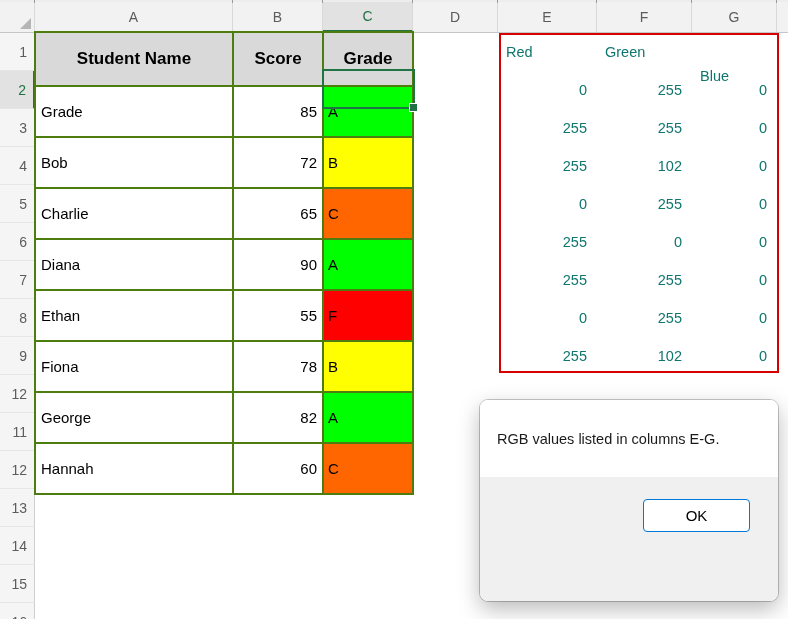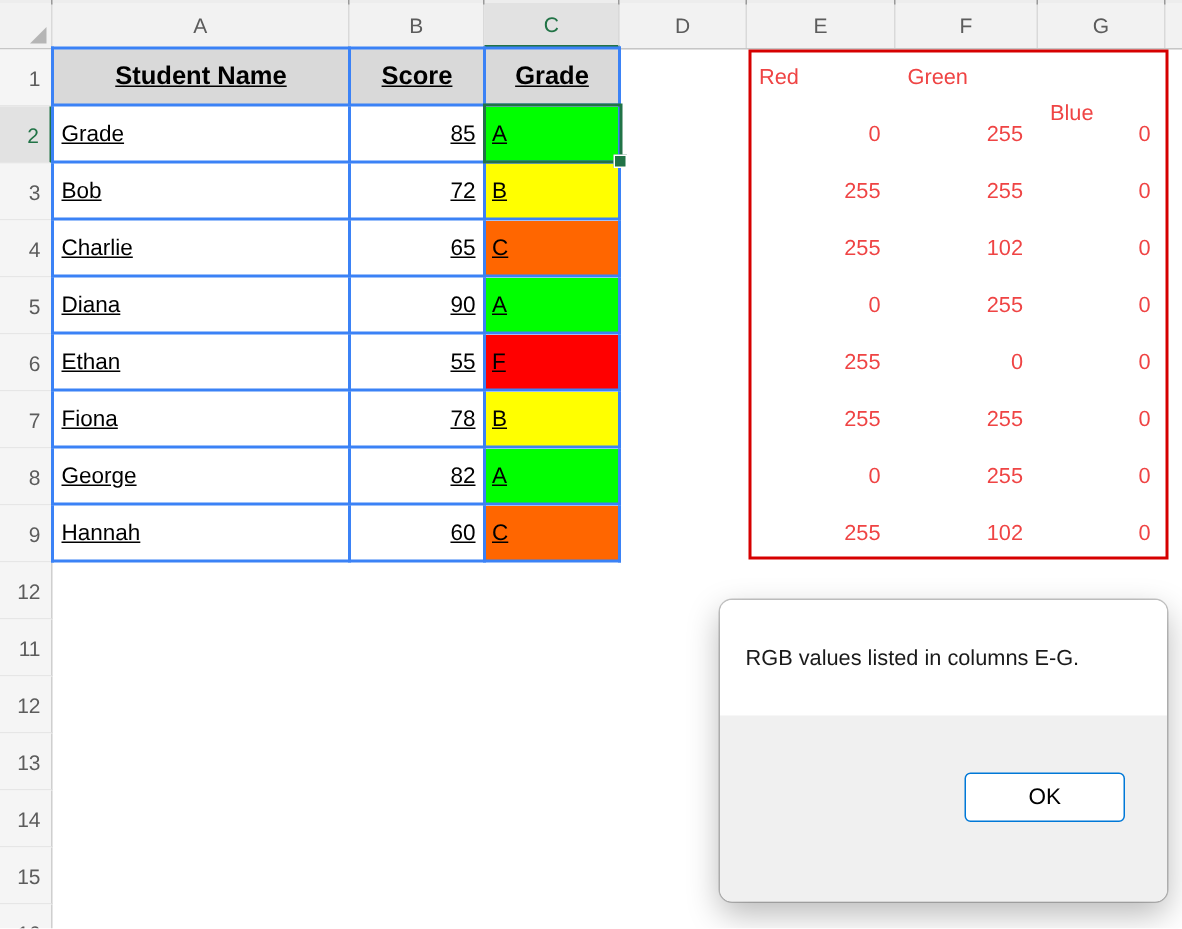--- a/index.html
+++ b/index.html
@@ -31,37 +31,37 @@
   .rh { height:38px; display:flex; align-items:center; justify-content:flex-end;
         padding-right:7px; box-sizing:border-box; font-size:14px; color:#5c5c5c;
         background:#f5f5f5; border-bottom:1px solid #e6e6e6; border-right:1px solid #cfcfcf; }
   .rh.sel { background:#e2e2e2; color:var(--sel-green,#217346);
             border-right:2px solid var(--sel-green,#217346); }
 
   
   #student-table { position:absolute; left:34px; top:31px;
                    border-collapse:collapse; table-layout:fixed; }
   #student-table th, #student-table td {
-    border:2px solid #3b82f6; height:38px; box-sizing:border-box; padding:0;
-    overflow:hidden; white-space:nowrap;text-decoration:underline; }
+    border:2px solid #4d7c0f; height:38px; box-sizing:border-box; padding:16px;
+    overflow:hidden; white-space:nowrap; }
   #student-table th { background:var(--hdr-bg,#d9d9d9); font-weight:bold;
                       font-size:17px; color:#000; text-align:center; }
   #student-table td.c-name  { text-align:left;  padding-left:5px;  font-size:15px; color:#000; }
   #student-table td.c-score { text-align:right; padding-right:5px; font-size:15px; color:#000; }
   #student-table td.c-grade { text-align:left;  padding-left:4px;  font-size:15px; color:#000; }
 
   
   #sel-overlay { position:absolute; left:322px; top:69px; width:93px; height:40px;
                  border:2px solid var(--sel-green,#217346); box-sizing:border-box;
                  pointer-events:none; }
   #fill-handle { position:absolute; right:-5px; bottom:-5px; width:7px; height:7px;
                  background:var(--sel-green,#217346); border:1px solid #fff; }
 
   
-  #rgb-grid { position:absolute; left:498px; top:33px; color:#ef4444; font-size:14.5px; }
+  #rgb-grid { position:absolute; left:498px; top:33px; color:#0f766e; font-size:14.5px; }
   .rgb-row  { display:flex; height:38px; }
   .rgb-cell { box-sizing:border-box; display:flex; align-items:center; height:100%; }
   .rgb-h    { justify-content:flex-start; padding-left:8px; }
   .rgb-v    { justify-content:flex-end; padding-right:10px; }
   #red-border { position:absolute; left:499px; top:33px; width:280px; height:340px;
                 box-sizing:border-box; border:2.5px solid #d60000; pointer-events:none; }
 
   
   #dialog { position:absolute; left:480px; top:400px; width:298px; height:201px;
             border-radius:8px; overflow:hidden; background:#fff;
@@ -225,21 +225,21 @@
 
   <div id="sel-overlay">
     <div id="fill-handle"></div>
   </div>
 
   <div id="dialog">
     <div id="dialog-body">
       <span>RGB values listed in columns E-G.</span>
     </div>
     <div id="dialog-footer">
-      <button id="ok-button" style="border-color: rgb(0, 120, 215); margin-top: 16px;">OK</button>
+      <button id="ok-button" style="border-color: rgb(0, 120, 215);">OK</button>
     </div>
   </div>
 
 <div class="tick" style="left: 34px;"></div>
     <div class="tick" style="left: 232px;"></div>
     <div class="tick" style="left: 322px;"></div>
     <div class="tick" style="left: 412px;"></div>
     <div class="tick" style="left: 497px;"></div>
     <div class="tick" style="left: 596px;"></div>
     <div class="tick" style="left: 691px;"></div>

